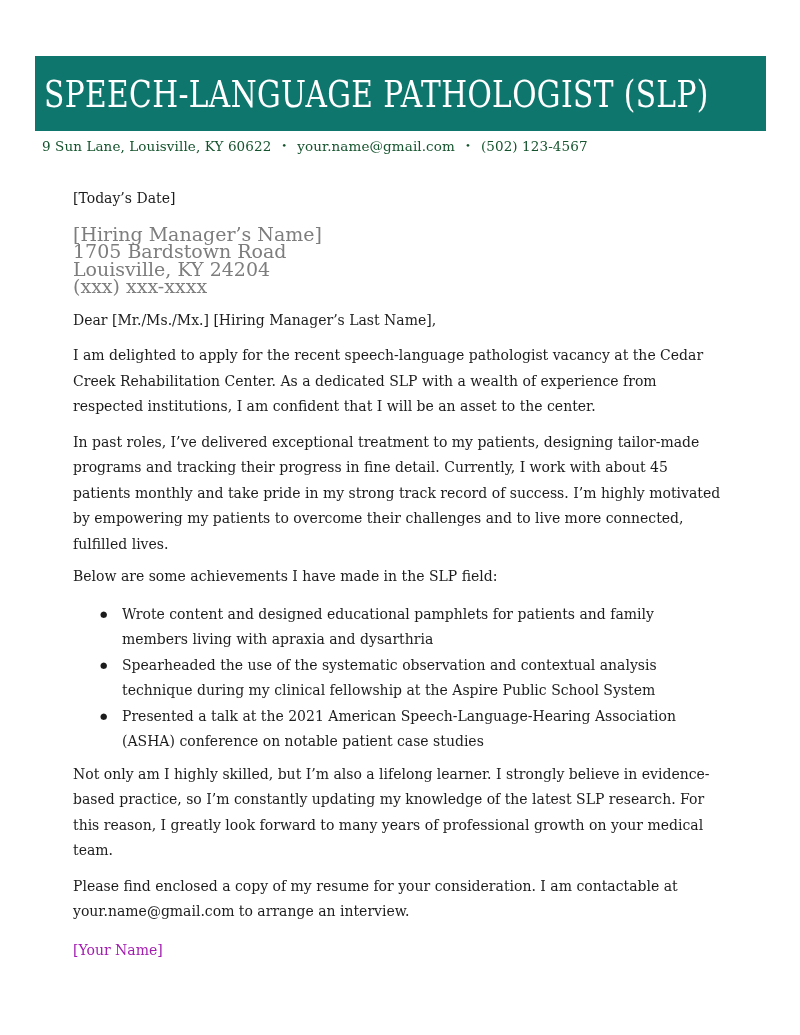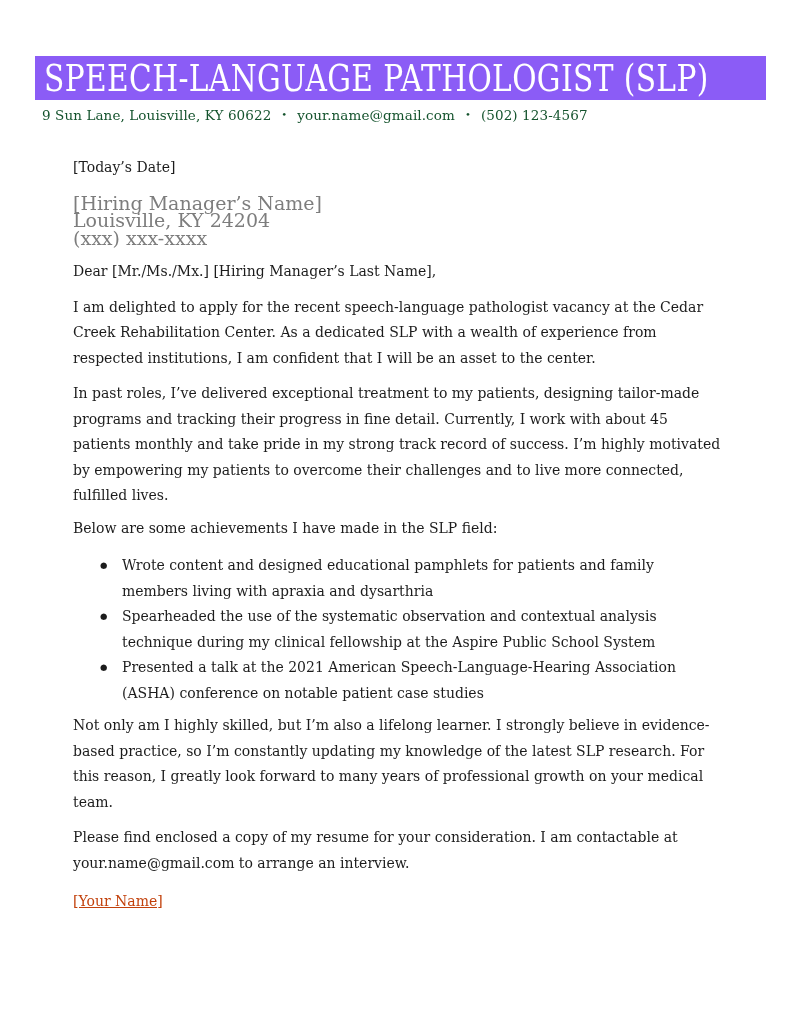--- a/index.html
+++ b/index.html
@@ -11,22 +11,22 @@
     width: 800px;
     height: 1035px;
     overflow: hidden;
     font-family: "DejaVu Serif", serif;
     color: #1c1c1c;
   }
   
   .band {
     margin: 56px 0 0 35px;
     width: 731px;
-    height: 44px;
-    background: #8b5cf6;
+    height: 75px;
+    background: #0f766e;
     display: flex;
     align-items: center;
     overflow: visible;
   }
   .band-title {
     color: #ffffff;
     font-size: 38px;
     font-weight: normal;
     white-space: nowrap;
     letter-spacing: 0.5px;
@@ -85,41 +85,41 @@
     font-size: 8.5px;
     line-height: 25.5px;
   }
   ul.achievements .li-text {
     flex: 1;
   }
   .signoff {
     margin: 0 0 10px 0;
   }
   .signature {
-    color: #c2410c;
-    text-decoration: underline;
+    color: #a21caf;
   }
 </style>
 </head>
 <body>
 
 <div class="band">
   <div class="band-title">SPEECH-LANGUAGE PATHOLOGIST (SLP)</div>
 </div>
 
 <div class="contact">
   <span>9 Sun Lane, Louisville, KY 60622</span><span class="sep">•</span><span>your.name@gmail.com</span><span class="sep">•</span><span>(502) 123-4567</span>
 </div>
 
 <div class="letter">
 
   <div class="date">[Today’s Date]</div>
 
   <div class="recipient">
     <div>[Hiring Manager’s Name]</div>
+    <div>1705 Bardstown Road</div>
     <div>Louisville, KY 24204</div>
     <div>(xxx) xxx-xxxx</div>
   </div>
 
   <p>Dear [Mr./Ms./Mx.] [Hiring Manager’s Last Name],</p>
 
   <p>I am delighted to apply for the recent speech-language pathologist vacancy at the Cedar Creek Rehabilitation Center. As a dedicated SLP with a wealth of experience from respected institutions, I am confident that I will be an asset to the center.</p>
 
   <p class="experience">In past roles, I’ve delivered exceptional treatment to my patients, designing tailor-made programs and tracking their progress in fine detail. Currently, I work with about 45 patients monthly and take pride in my strong track record of success. I’m highly motivated by empowering my patients to overcome their challenges and to live more connected, fulfilled lives.</p>
 

